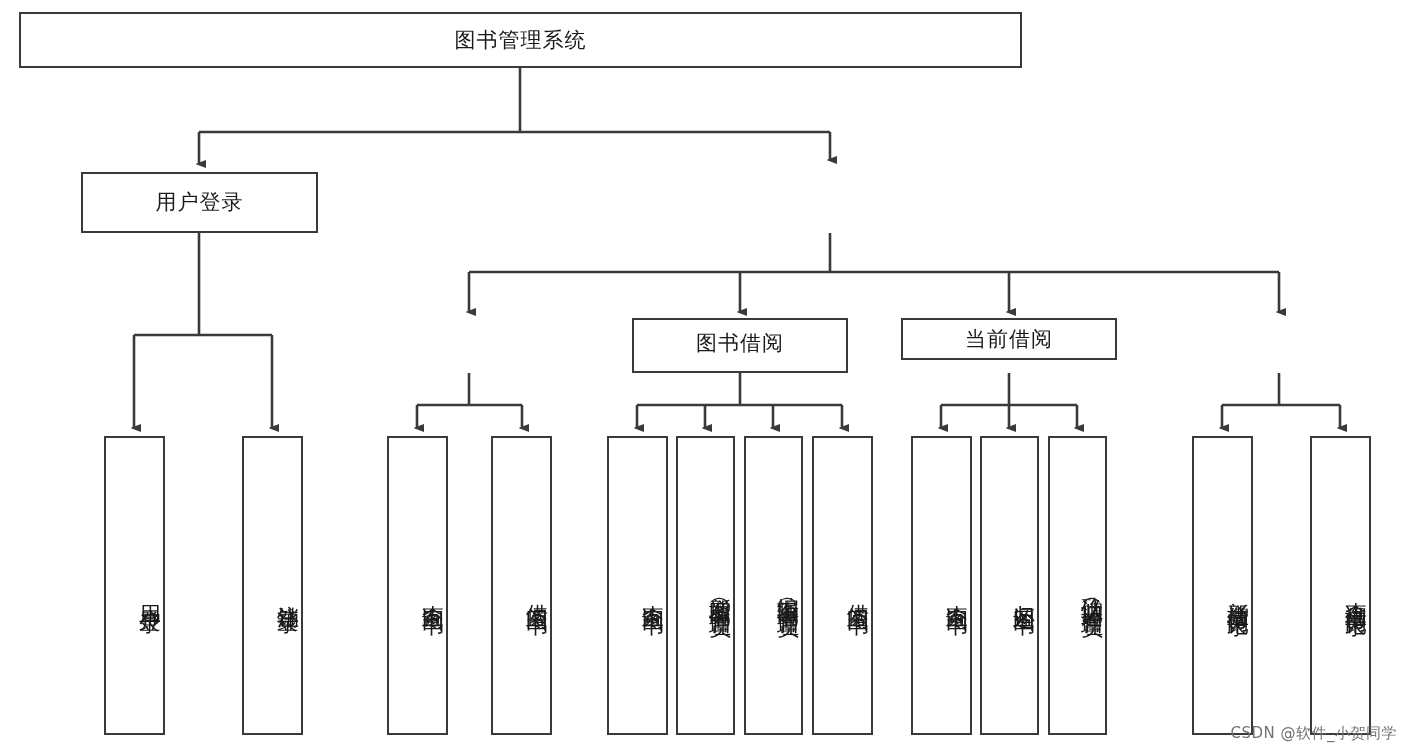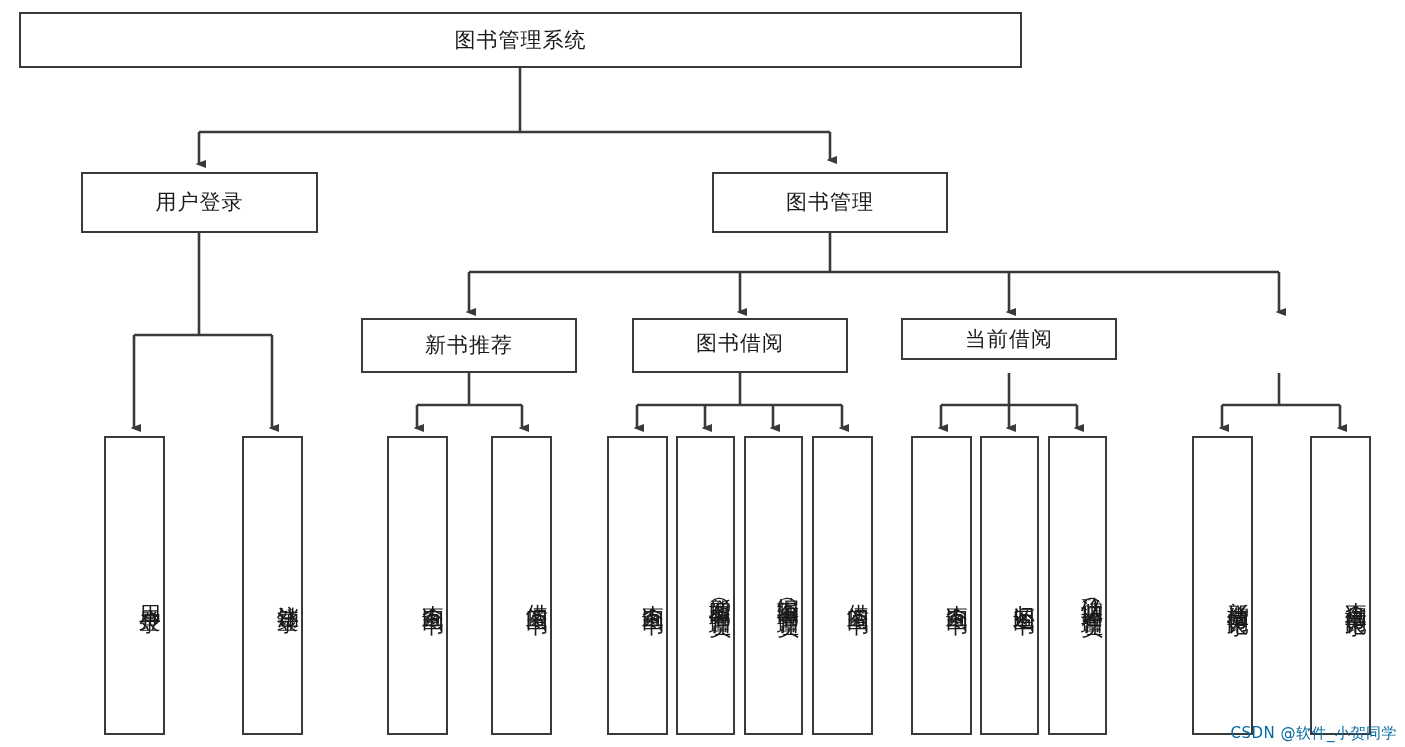--- a/index.html
+++ b/index.html
@@ -48,21 +48,21 @@
   .node.vert span {
     writing-mode: vertical-rl;
     text-orientation: upright;
     display: block;
   }
   .watermark {
     position: absolute;
     right: 8px;
     bottom: 4px;
     font-size: 15px;
-    color: #0369a1;
+    color: #737373;
     letter-spacing: 0.5px;
     white-space: nowrap;
     font-family: "DejaVu Sans", "Liberation Sans", sans-serif;
   }
 </style>
 </head>
 <body>
 
 <div id="canvas">
 
@@ -116,27 +116,21 @@
     </g>
   </svg>
 
   <div class="node horiz" style="left:19px; top:12px; width:1003px; height:56px;">
     <span>图书管理系统</span>
   </div>
 
   <div class="node horiz" style="left:81px; top:172px; width:237px; height:61px;">
     <span>用户登录</span>
   </div>
-  <div class="node horiz" style="left:712px; top:172px; width:236px; height:61px;">
-    <span>图书管理</span>
-  </div>
 
-  <div class="node horiz" style="left:361px; top:318px; width:216px; height:55px;">
-    <span>新书推荐</span>
-  </div>
   <div class="node horiz" style="left:632px; top:318px; width:216px; height:55px;font-family:Liberation Mono, monospace;">
     <span>图书借阅</span>
   </div>
   <div class="node horiz" style="left:901px; top:318px; width:216px; height:42px;">
     <span>当前借阅</span>
   </div>
 
   <div class="node vert" style="left:104px; top:436px; width:61px; height:299px;">
     <span>用户登录</span>
   </div>

